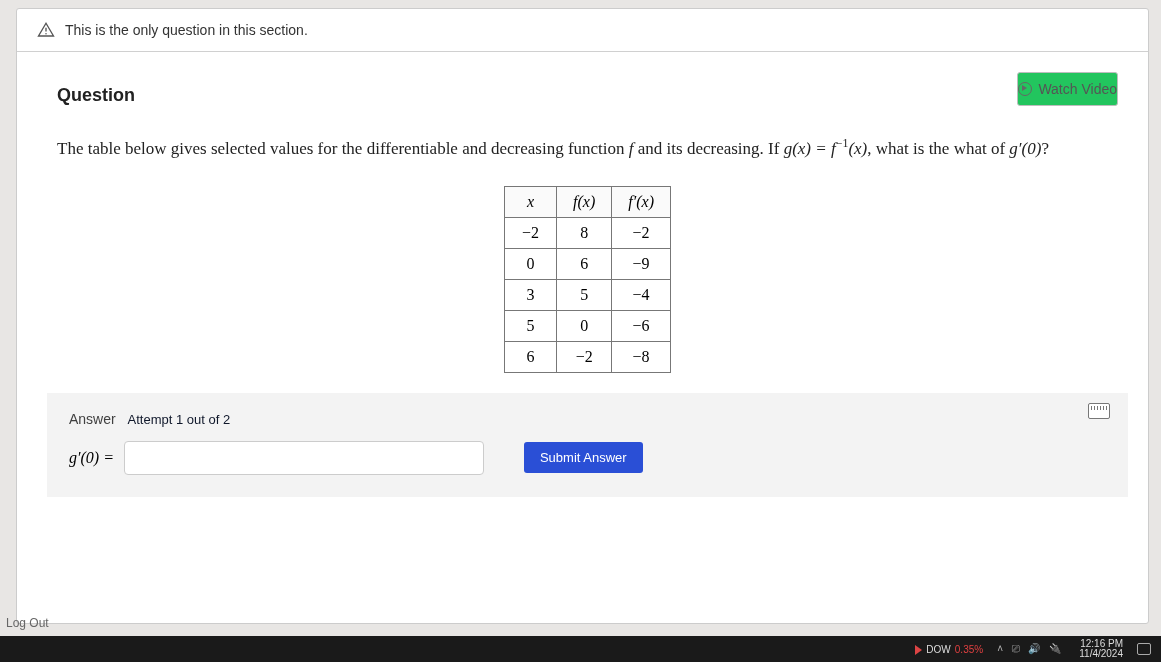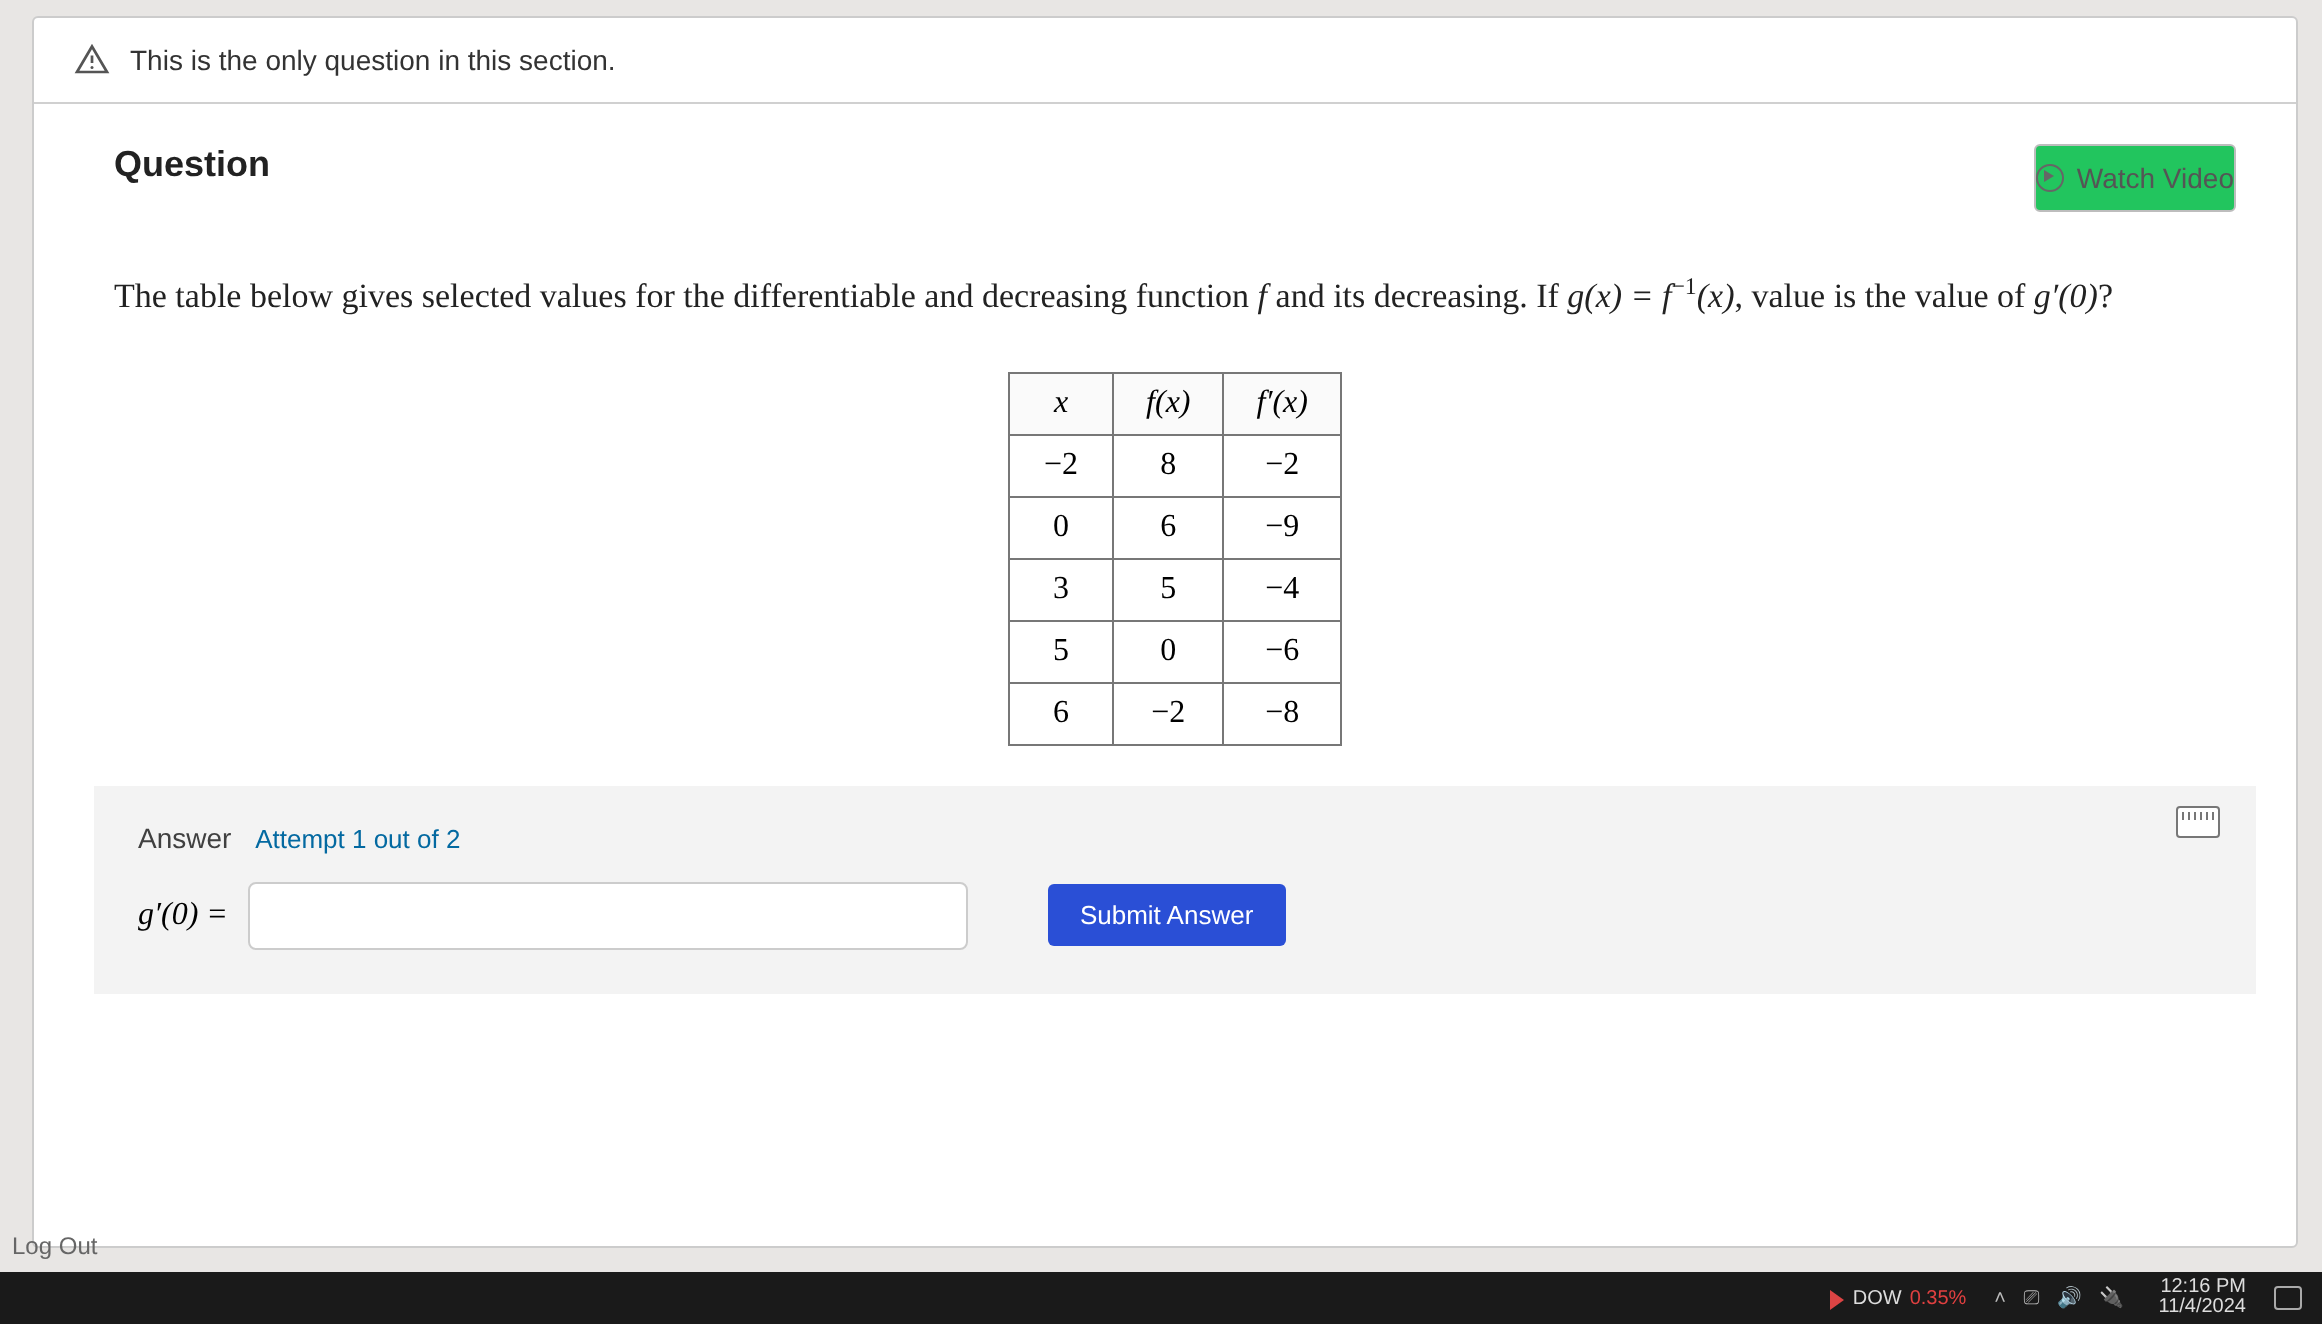--- a/index.html
+++ b/index.html
@@ -30,21 +30,21 @@
     }
     .warn-icon {
       width: 18px; height: 18px;
       display: inline-flex; align-items: center; justify-content: center;
     }
     .content {
       padding: 20px 30px 0 40px;
     }
     .question-header {
       display: flex;
-      align-items: flex-start;
+      align-items: flex-end;
       justify-content: space-between;
       margin-bottom: 28px;
       gap: 24px;
     }
     .question-title {
       font-weight: 600;
       font-size: 18px;
       color: #222;
     }
     .header-buttons { display: flex; gap: 10px; }
@@ -92,21 +92,21 @@
     }
     table.data th { font-weight: normal; font-style: italic; background: #fafafa; }
     .answer-block {
       background: #f3f3f3;
       padding: 18px 22px 22px;
       margin: 0 -10px;
       position: relative;
     }
     .answer-label { font-size: 14px; margin-bottom: 14px; }
     .answer-label .bold { font-weight: 400; color: #404040; }
-    .answer-label .attempt { color: #0369a1; margin-left: 8px; font-size: 13px; }
+    .answer-label .attempt { color: #0f172a; margin-left: 8px; font-size: 13px; }
     .answer-row { display: flex; align-items: center; gap: 10px; }
     .ans-eq { font-family: Liberation Serif, serif; font-style: italic; font-size: 16px; }
     .ans-input {
       border: 1px solid #ccc;
       border-radius: 4px;
       height: 34px;
       width: 360px;
       padding: 4px 8px;
       font-size: 15px;
       background: #fff;
@@ -189,21 +189,21 @@
       <div class="question-title">Question</div>
       <div class="header-buttons">
         <button class="btn-outline">
           <span class="circ-icon"></span>
           <span>Watch Video</span>
         </button>
       </div>
     </div>
 
     <p class="prompt">
-      <span>The table below gives selected values for the differentiable and decreasing function </span><span class="mathit">f</span><span> and its decreasing. If </span><span class="mathit">g(x) = f</span><sup class="mathit" style="font-style:normal;font-size:0.7em">−1</sup><span class="mathit">(x)</span><span>, value is the value of </span><span class="mathit">g′(0)</span><span>?</span>
+      <span>The table below gives selected values for the differentiable and decreasing function </span><span class="mathit">f</span><span> and its decreasing. If </span><span class="mathit">g(x) = f</span><sup class="mathit" style="font-style:normal;font-size:0.7em">−1</sup><span class="mathit">(x)</span><span>, what is the what of </span><span class="mathit">g′(0)</span><span>?</span>
     </p>
 
     <div class="table-wrap">
       <table class="data">
         <tbody>
             <tr>
           <th>x</th>
           <th>f(x)</th>
           <th>f′(x)</th>
         </tr>

